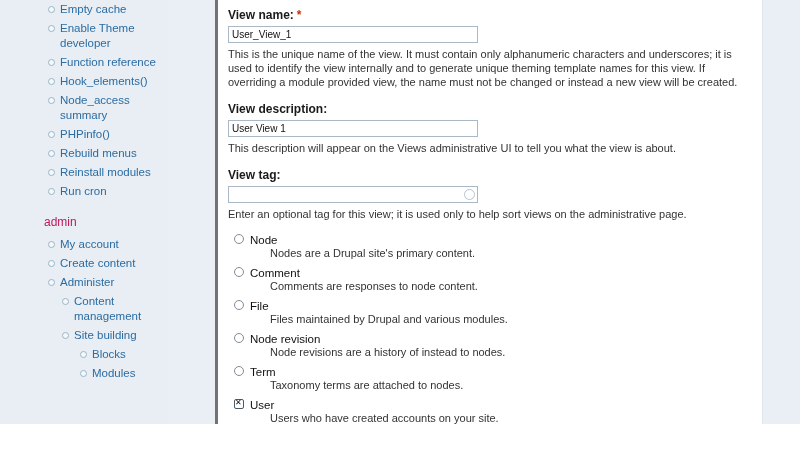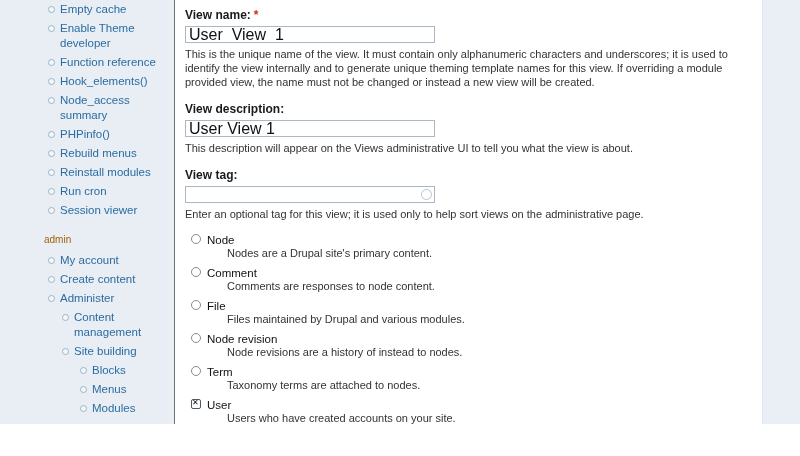--- a/index.html
+++ b/index.html
@@ -14,20 +14,21 @@
     font-family: "Liberation Sans", sans-serif;
     font-size: 12px;
     color: #222222;
   }
   .page {
     position: relative;
     width: 800px;
     height: 424px;
     display: flex;
     background: #e9eff4;
+    gap: 41px;
   }
 
   
   .sidebar {
     width: 168px;
     flex: 0 0 168px;
     background: #e8eef3;
     padding-top: 0px;
     box-sizing: border-box;
     position: relative;
@@ -62,40 +63,40 @@
   }
   .lvl1 { padding-left: 60px; }
   .lvl1 > .bullet { left: 48px; }
   .lvl2 { padding-left: 74px; }
   .lvl2 > .bullet { left: 62px; }
   .lvl3 { padding-left: 92px; }
   .lvl3 > .bullet { left: 80px; }
   .nav-link.wrap { width: 95px; white-space: normal; vertical-align: top; }
 
   .section-title {
-    font-size: 10px;
-    color: #a16207;
+    font-size: 12px;
+    color: #be185d;
     padding: 14px 0 6px 44px;
     font-weight: normal;
   }
 
   
   .content-wrap {
     flex: 1 1 auto;
     position: relative;
     background: #e9eff4;
   }
   .content-panel {
     position: absolute;
     left: 6px;
     top: 0;
     right: 37px;
     bottom: 0;
     background: #ffffff;
-    border-left: 1px solid #737373;
+    border-left: 3px solid #737373;
     border-right: 1px solid #dfe7ed;
     padding: 8px 22px 0 10px;
     box-sizing: border-box;
     overflow: hidden;
   }
   .rail {
     position: absolute;
     top: 0;
     bottom: 0;
     right: 0;
@@ -115,21 +116,21 @@
     color: #cc3300;
     font-weight: bold;
     margin-left: 3px;
   }
   .text-input {
     width: 250px;
     height: 17px;
     border: 1px solid #a9b8c4;
     background: #ffffff;
     font-family: "Liberation Sans", sans-serif;
-    font-size: 16px;
+    font-size: 10px;
     color: #111111;
     padding: 0 3px;
     box-sizing: border-box;
     outline: none;
   }
   .tag-row {
     position: relative;
     width: 250px;
   }
   .tag-row .throbber {
@@ -245,24 +246,20 @@
           <a class="nav-link" href="#">Rebuild menus</a>
         </li>
         <li class="nav-item lvl1">
           <span class="bullet"></span>
           <a class="nav-link" href="#">Reinstall modules</a>
         </li>
         <li class="nav-item lvl1">
           <span class="bullet"></span>
           <a class="nav-link" href="#">Run cron</a>
         </li>
-        <li class="nav-item lvl1">
-          <span class="bullet"></span>
-          <a class="nav-link" href="#">Session viewer</a>
-        </li>
       </ul>
 
       <div class="section-title">admin</div>
 
       <ul class="nav-list">
         <li class="nav-item lvl1">
           <span class="bullet"></span>
           <a class="nav-link" href="#">My account</a>
         </li>
         <li class="nav-item lvl1">
@@ -277,24 +274,20 @@
           <span class="bullet"></span>
           <a class="nav-link wrap" href="#">Content management</a>
         </li>
         <li class="nav-item lvl2">
           <span class="bullet"></span>
           <a class="nav-link" href="#">Site building</a>
         </li>
         <li class="nav-item lvl3">
           <span class="bullet"></span>
           <a class="nav-link" href="#">Blocks</a>
-        </li>
-        <li class="nav-item lvl3">
-          <span class="bullet"></span>
-          <a class="nav-link" href="#">Menus</a>
         </li>
         <li class="nav-item lvl3">
           <span class="bullet"></span>
           <a class="nav-link" href="#">Modules</a>
         </li>
 
       </ul>
 
     </div>
   </div>

